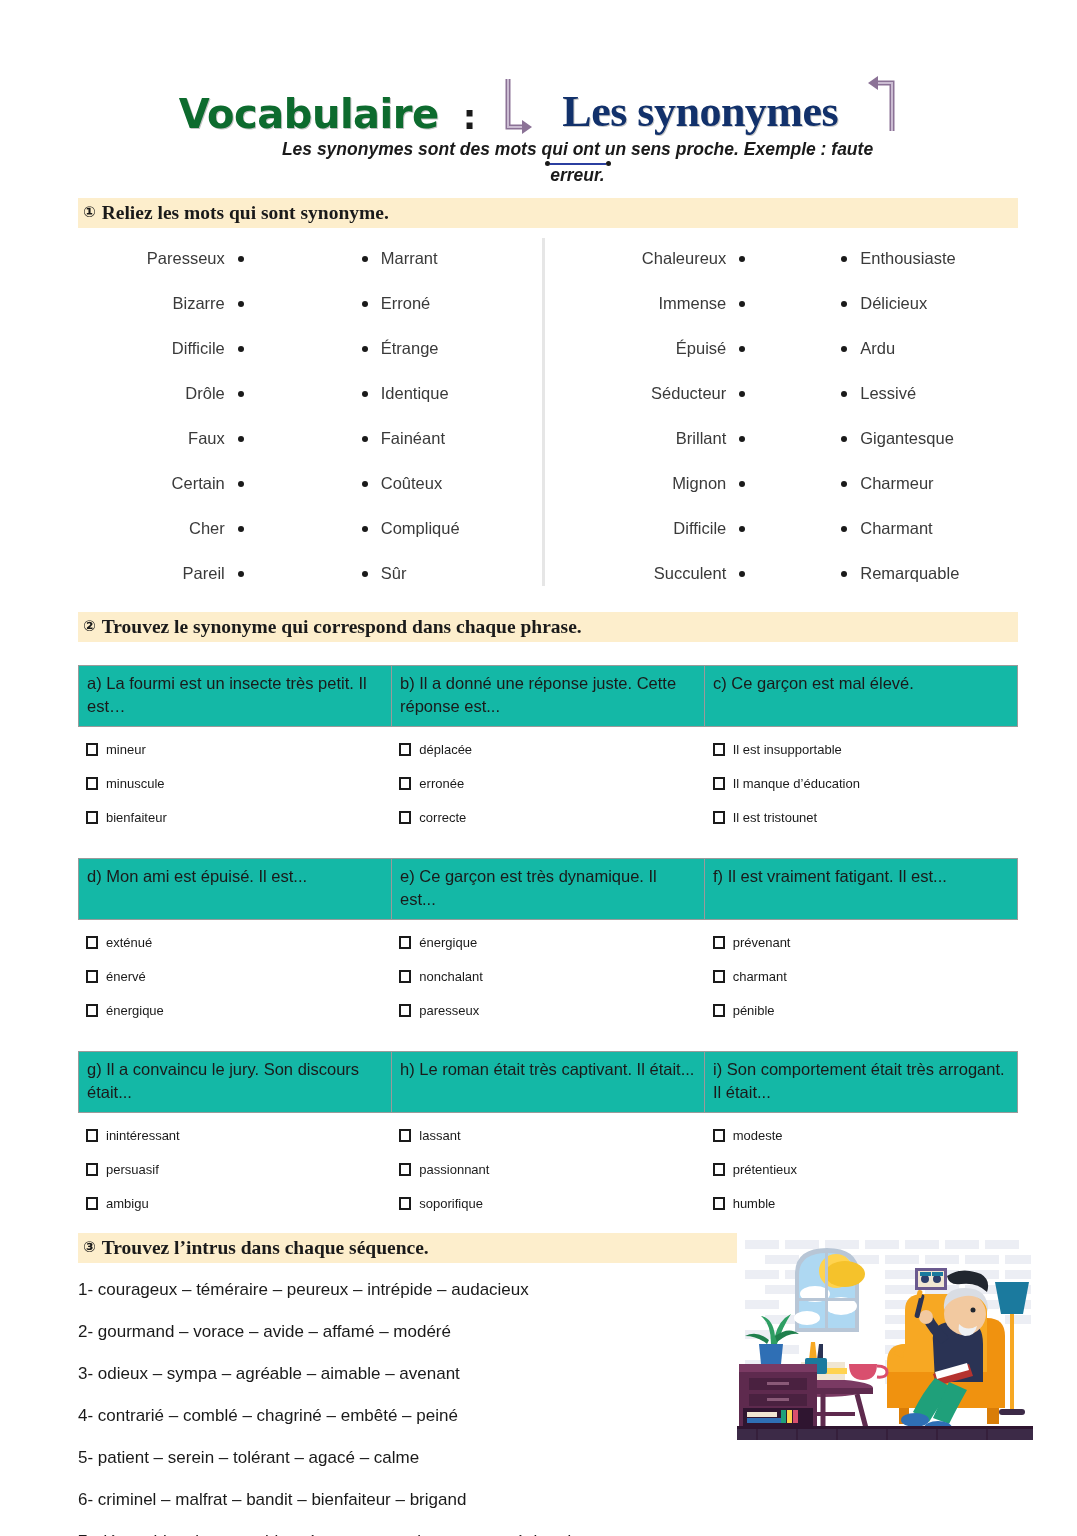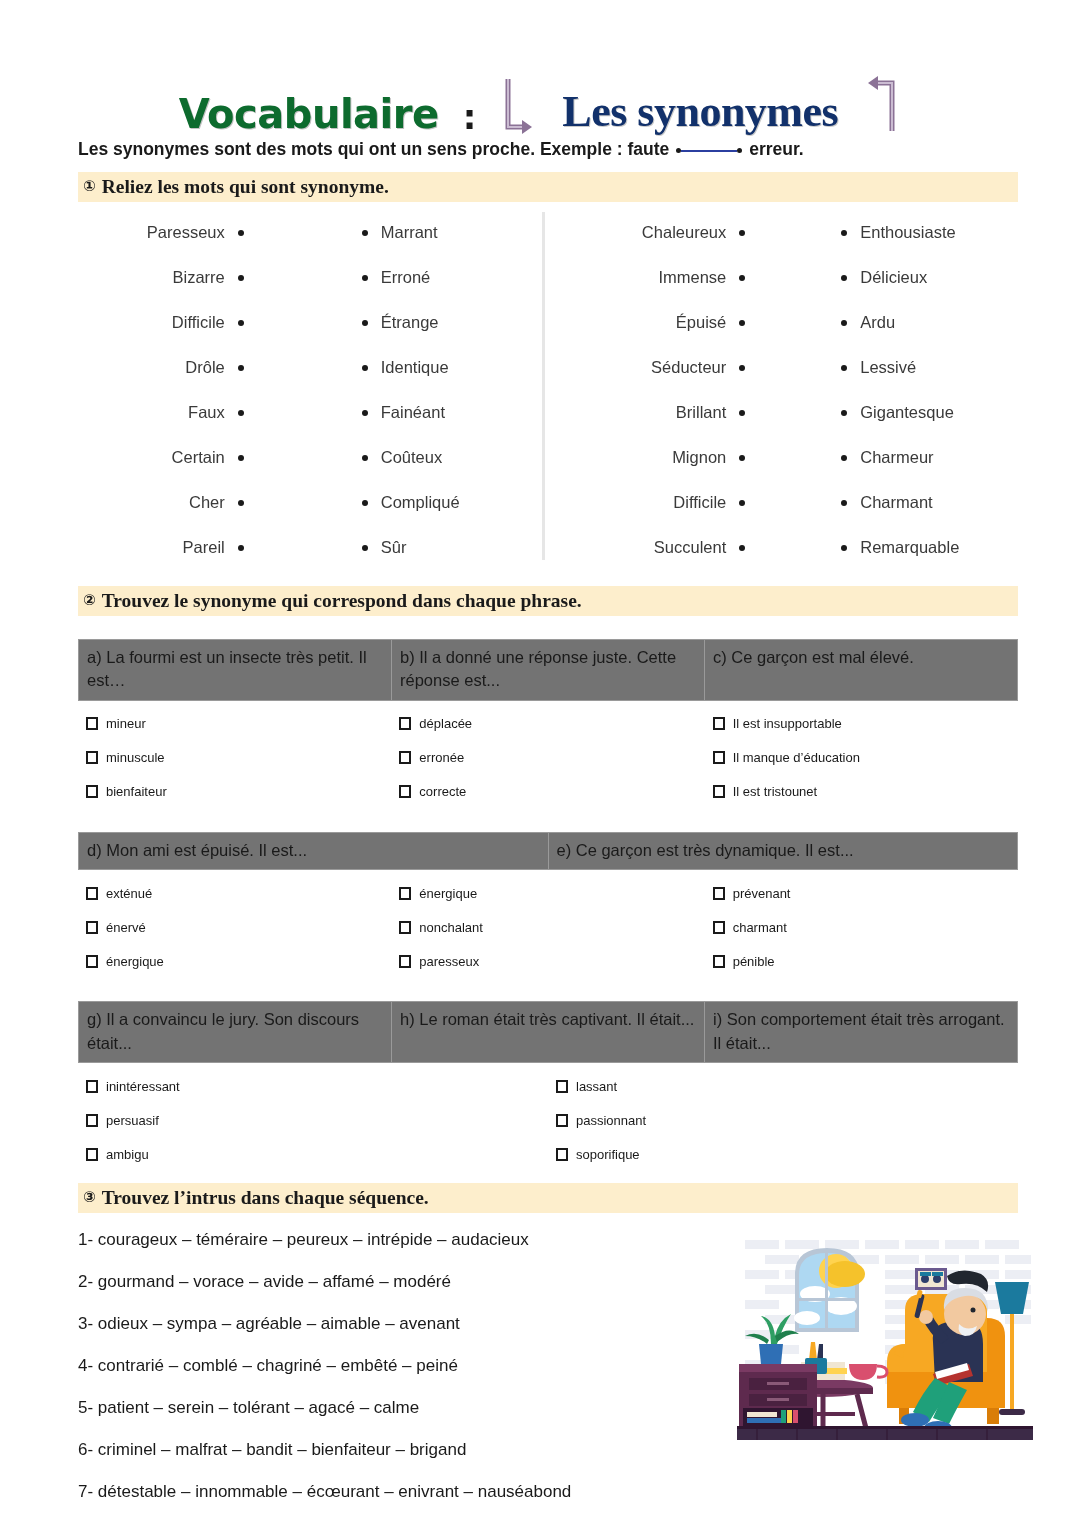--- a/index.html
+++ b/index.html
@@ -55,26 +55,28 @@
     font-size: 44px;
     color: #12316b;
     letter-spacing: -0.5px;
     text-shadow: 1px 1px 0 rgba(120,120,120,0.4);
   }
 
   
   .subtitle {
     margin: 2px 0 0 78px;
     font-family: "Liberation Sans", sans-serif;
+    font-style: italic;
     font-weight: bold;
     font-size: 17.5px;
     color: #1a1a1a;
     display: flex;
     align-items: center;
     white-space: nowrap;
+    flex-direction: column;
   }
   .connector {
     display: inline-flex;
     align-items: center;
     margin: 0 7px 0 7px;
     position: relative;
     top: 1px;
   }
   .connector .dot {
     width: 5px; height: 5px;
@@ -163,21 +165,21 @@
     padding-left: 13px;
     white-space: nowrap;
   }
 
   
   .ex2-wrap { margin-left: 78px; width: 940px; margin-top: 6px; }
   .q-group { margin-bottom: 12px; }
   .q-prompts {
     display: flex;
     border: 1px solid #9a9a9a;
-    background: #737373;
+    background: #14b8a6;
     box-sizing: border-box;
     margin-top: 23px;
   }
   .q-prompt {
     flex: 1;
     padding: 6px 8px 7px 8px;
     font-family: "Liberation Sans", sans-serif;
     font-size: 16.5px;
     line-height: 1.42;
     color: #1a1a1a;
@@ -445,20 +447,21 @@
             <span>Il est tristounet</span>
           </div>
       </div>
     </div>
   </div>
 
   <div class="q-group">
     <div class="q-prompts">
       <div class="q-prompt">d) Mon ami est épuisé. Il est...</div>
       <div class="q-prompt">e) Ce garçon est très dynamique. Il est...</div>
+      <div class="q-prompt">f) Il est vraiment fatigant. Il est...</div>
     </div>
     <div class="q-options">
       <div class="q-optcol">
         <div class="opt">
             <span class="chk"></span>
             <span>exténué</span>
           </div>
         <div class="opt">
             <span class="chk"></span>
             <span>énervé</span>
@@ -525,20 +528,34 @@
             <span class="chk"></span>
             <span>lassant</span>
           </div>
         <div class="opt">
             <span class="chk"></span>
             <span>passionnant</span>
           </div>
         <div class="opt">
             <span class="chk"></span>
             <span>soporifique</span>
+          </div>
+      </div>
+      <div class="q-optcol">
+        <div class="opt">
+            <span class="chk"></span>
+            <span>modeste</span>
+          </div>
+        <div class="opt">
+            <span class="chk"></span>
+            <span>prétentieux</span>
+          </div>
+        <div class="opt">
+            <span class="chk"></span>
+            <span>humble</span>
           </div>
       </div>
     </div>
   </div>
 
 </div>
 
 <div class="ex-header" style="margin-top:6px;">
   <span class="ex-num">③</span>
   <span>Trouvez l’intrus dans chaque séquence.</span>

